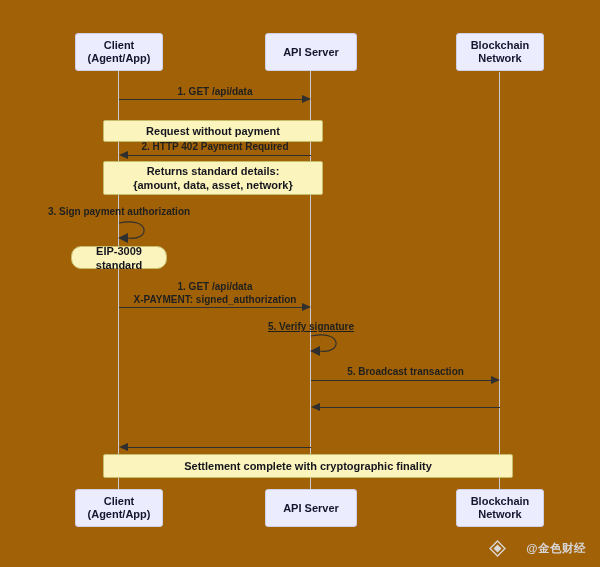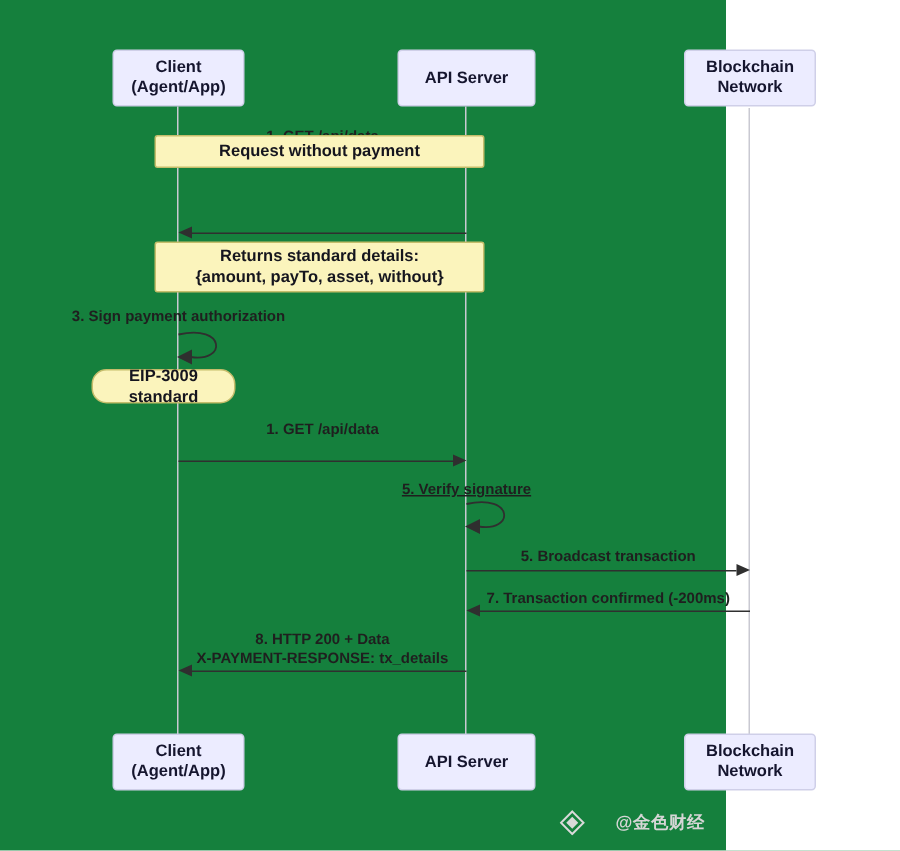--- a/index.html
+++ b/index.html
@@ -1,18 +1,18 @@
 <!DOCTYPE html>
 <html><head>
 <meta charset="utf-8">
 <style>
   * { margin: 0; padding: 0; box-sizing: border-box; }
   html, body { width: 600px; height: 567px; background: #ffffff; overflow: hidden; }
   body { font-family: "Liberation Sans", "DejaVu Sans", sans-serif; }
-  #diagram { position: relative; width: 484px; height: 567px; background: #15803d; }
+  #diagram { position: relative; width: 600px; height: 567px; background: #a16207; }
 
   .lifeline { position: absolute; width: 1px; background: #c9c9d2; }
 
   .actor {
     position: absolute;
     background: #ECECFF;
     border: 1px solid #CFCFE8;
     border-radius: 3px;
     display: flex; flex-direction: column;
     align-items: center; justify-content: center;
@@ -71,65 +71,67 @@
   </div>
   <div class="actor" style="left:456px; top:33px; width:88px; height:38px;">
     <span>Blockchain</span>
     <span>Network</span>
   </div>
 
   <div class="msg-label" style="left:119px; top:85px; width:192px;">1. GET /api/data</div>
   <div class="msg-line" style="left:119px; top:99px; width:183px;"></div>
   <div class="arrowhead right" style="left:302px; top:95px;"></div>
 
-  <div class="note" style="left:103px; top:90px; width:220px; height:22px;">
+  <div class="note" style="left:103px; top:120px; width:220px; height:22px;">
     <span>Request without payment</span>
   </div>
 
+  <div class="msg-label" style="left:119px; top:140px; width:192px;">2. HTTP 402 Payment Required</div>
   <div class="msg-line" style="left:128px; top:155px; width:183px;"></div>
   <div class="arrowhead left" style="left:119px; top:151px;"></div>
 
   <div class="note" style="left:103px; top:161px; width:220px; height:34px;">
     <span>Returns standard details:</span>
-    <span>{amount, payTo, asset, without}</span>
+    <span>{amount, data, asset, network}</span>
   </div>
 
   <div class="msg-label" style="left:-31px; top:205px; width:300px;">3. Sign payment authorization</div>
   <svg class="loop-svg" style="left:118px; top:218px;" width="38" height="26" viewBox="0 0 38 26">
     <path d="M 1 5 C 33 -2, 33 24, 9 20" fill="none" stroke="#2f2f2f" stroke-width="1.2"></path>
     <polygon points="0,20 10,15 10,25" fill="#2f2f2f"></polygon>
   </svg>
 
-  <div class="note" style="left:61px; top:246px; width:96px; height:23px;border-radius:10px;">
+  <div class="note" style="left:71px; top:246px; width:96px; height:23px;border-radius:10px;">
     <span>EIP-3009 standard</span>
   </div>
 
   <div class="msg-label" style="left:119px; top:280px; width:192px;">1. GET /api/data</div>
+  <div class="msg-label" style="left:119px; top:293px; width:192px;">X-PAYMENT: signed_authorization</div>
   <div class="msg-line" style="left:119px; top:307px; width:183px;"></div>
   <div class="arrowhead right" style="left:302px; top:303px;"></div>
 
   <div class="msg-label" style="left:161px; top:320px; width:300px;text-decoration:underline;">5. Verify signature</div>
   <svg class="loop-svg" style="left:310px; top:331px;" width="38" height="26" viewBox="0 0 38 26">
     <path d="M 1 5 C 33 -2, 33 24, 9 20" fill="none" stroke="#2f2f2f" stroke-width="1.2"></path>
     <polygon points="0,20 10,15 10,25" fill="#2f2f2f"></polygon>
   </svg>
 
   <div class="msg-label" style="left:311px; top:365px; width:189px;">5. Broadcast transaction</div>
   <div class="msg-line" style="left:311px; top:380px; width:180px;"></div>
   <div class="arrowhead right" style="left:491px; top:376px;"></div>
 
-  <div class="msg-label" style="left:311px; top:393px; width:189px;">7. Transaction confirmed (-200ms)</div>
   <div class="msg-line" style="left:320px; top:407px; width:180px;"></div>
   <div class="arrowhead left" style="left:311px; top:403px;"></div>
 
-  <div class="msg-label" style="left:119px; top:420px; width:192px;">8. HTTP 200 + Data</div>
-  <div class="msg-label" style="left:119px; top:433px; width:192px;">X-PAYMENT-RESPONSE: tx_details</div>
   <div class="msg-line" style="left:128px; top:447px; width:183px;"></div>
   <div class="arrowhead left" style="left:119px; top:443px;"></div>
 
+  <div class="note" style="left:103px; top:454px; width:410px; height:24px;">
+    <span>Settlement complete with cryptographic finality</span>
+  </div>
 
   <div class="actor" style="left:75px; top:489px; width:88px; height:38px;">
     <span>Client</span>
     <span>(Agent/App)</span>
   </div>
   <div class="actor" style="left:265px; top:489px; width:92px; height:38px;">
     <span>API Server</span>
   </div>
   <div class="actor" style="left:456px; top:489px; width:88px; height:38px;">
     <span>Blockchain</span>

